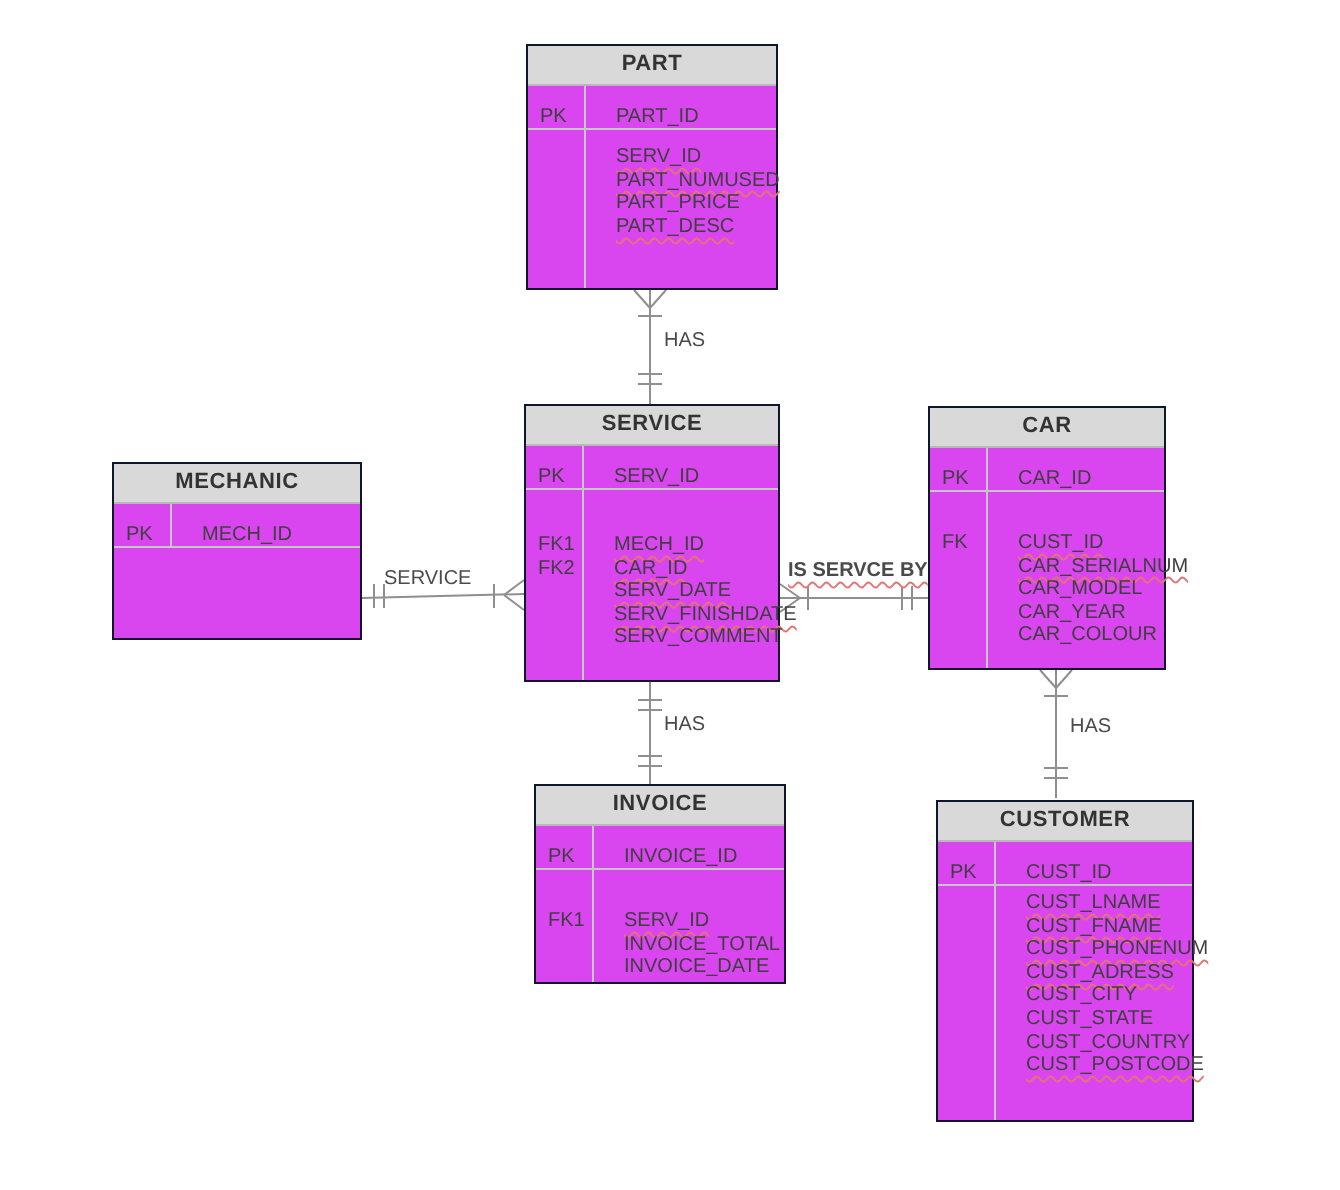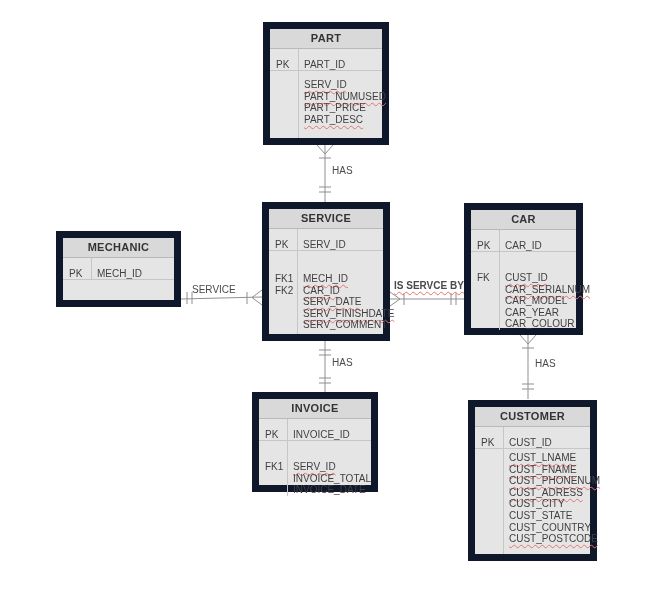--- a/index.html
+++ b/index.html
@@ -4,39 +4,39 @@
 <style>
   html,body { margin:0; padding:0; }
   body {
     width:670px; height:595px; position:relative; background:#ffffff;
     font-family:"Liberation Sans", sans-serif; overflow:hidden;
   }
   .canvas { position:absolute; left:0; top:0; width:670px; height:595px; }
   svg.connectors { position:absolute; left:0; top:0; pointer-events:none; }
 
   .entity {
-    position:absolute; box-sizing:border-box; background:#e5e5e5;
-    border:7px solid #0f172a; color:#3f3f3f;
+    position:absolute; box-sizing:border-box; background:#d946ef;
+    border:1px solid #0f172a; color:#3f3f3f;
     display:flex; flex-direction:column;
   }
   .ent-header {
     flex:none; height:19px; line-height:19px; background:#d9d9d9;
     border-bottom:1px solid #b9b9b9; text-align:center;
     font-size:11px; font-weight:bold; color:#333333; letter-spacing:.3px;
   }
   .ent-pk-row {
     flex:none; position:relative; height:21px; border-bottom:1px solid #c6c6c6;
     font-size:10px; display:flex; align-items:flex-end;
   }
   .ent-pk-row::after, .ent-body::after {
     content:""; position:absolute; left:28px; top:0; bottom:0;
     border-left:1px solid #c6c6c6;
   }
   .kcell { flex:none; width:28px; padding-left:6px; box-sizing:border-box; }
-  .acell { padding-left:6px; white-space:nowrap; }
+  .acell { padding-left:16px; white-space:nowrap; }
   .ent-body {
     flex:1; position:relative; font-size:10px; line-height:11.6px;
   }
   .arow { display:flex; }
   .misspelled {
     text-decoration-line:underline;
     text-decoration-style:wavy;
     text-decoration-color:#e57373;
     text-decoration-thickness:1px;
     text-underline-offset:2px;
@@ -181,29 +181,29 @@
           <span class="kcell"></span>
           <span class="acell">CAR_YEAR</span>
         </div>
         <div class="arow">
           <span class="kcell"></span>
           <span class="acell">CAR_COLOUR</span>
         </div>
       </div>
   </div>
 
-  <div class="entity" id="ent-mechanic" style="left:56px; top:231px; width:125px; height:76px;">
+  <div class="entity" id="ent-mechanic" style="left:56px; top:231px; width:125px; height:89px;">
     <div class="ent-header">MECHANIC</div>
     <div class="ent-pk-row">
       <span class="kcell">PK</span>
       <span class="acell">MECH_ID</span>
     </div>
   </div>
 
-  <div class="entity" id="ent-invoice" style="left:252px; top:392px; width:126px; height:100px;">
+  <div class="entity" id="ent-invoice" style="left:267px; top:392px; width:126px; height:100px;">
     <div class="ent-header">INVOICE</div>
     <div class="ent-pk-row">
       <span class="kcell">PK</span>
       <span class="acell">INVOICE_ID</span>
     </div>
     <div class="ent-body">
         <div class="arow">
           <span class="kcell">FK1</span>
           <span class="acell misspelled">SERV_ID</span>
         </div>

